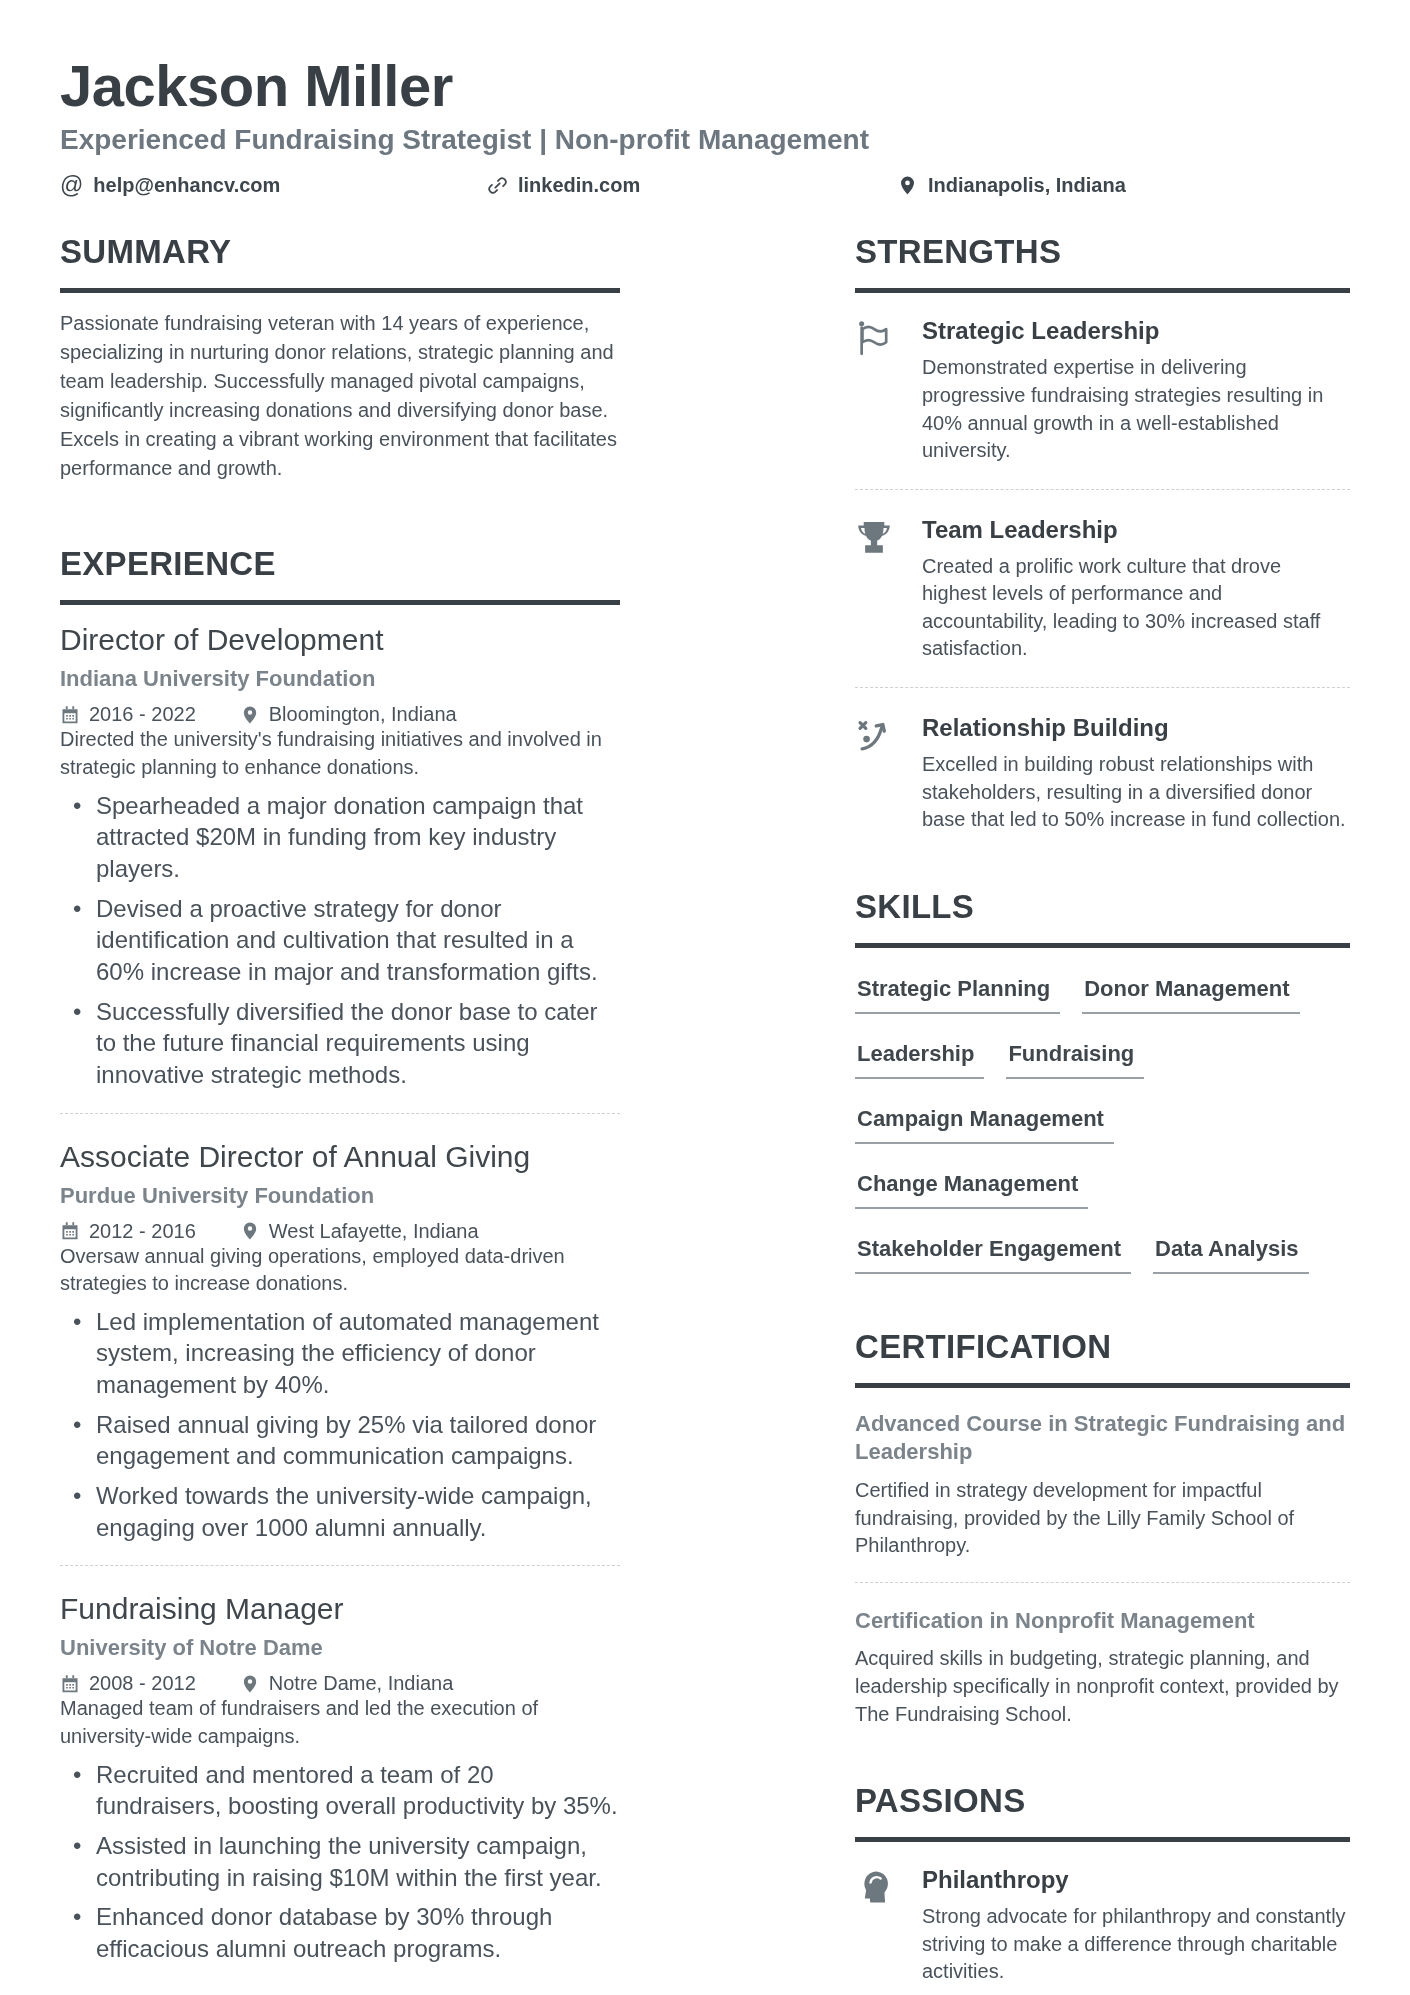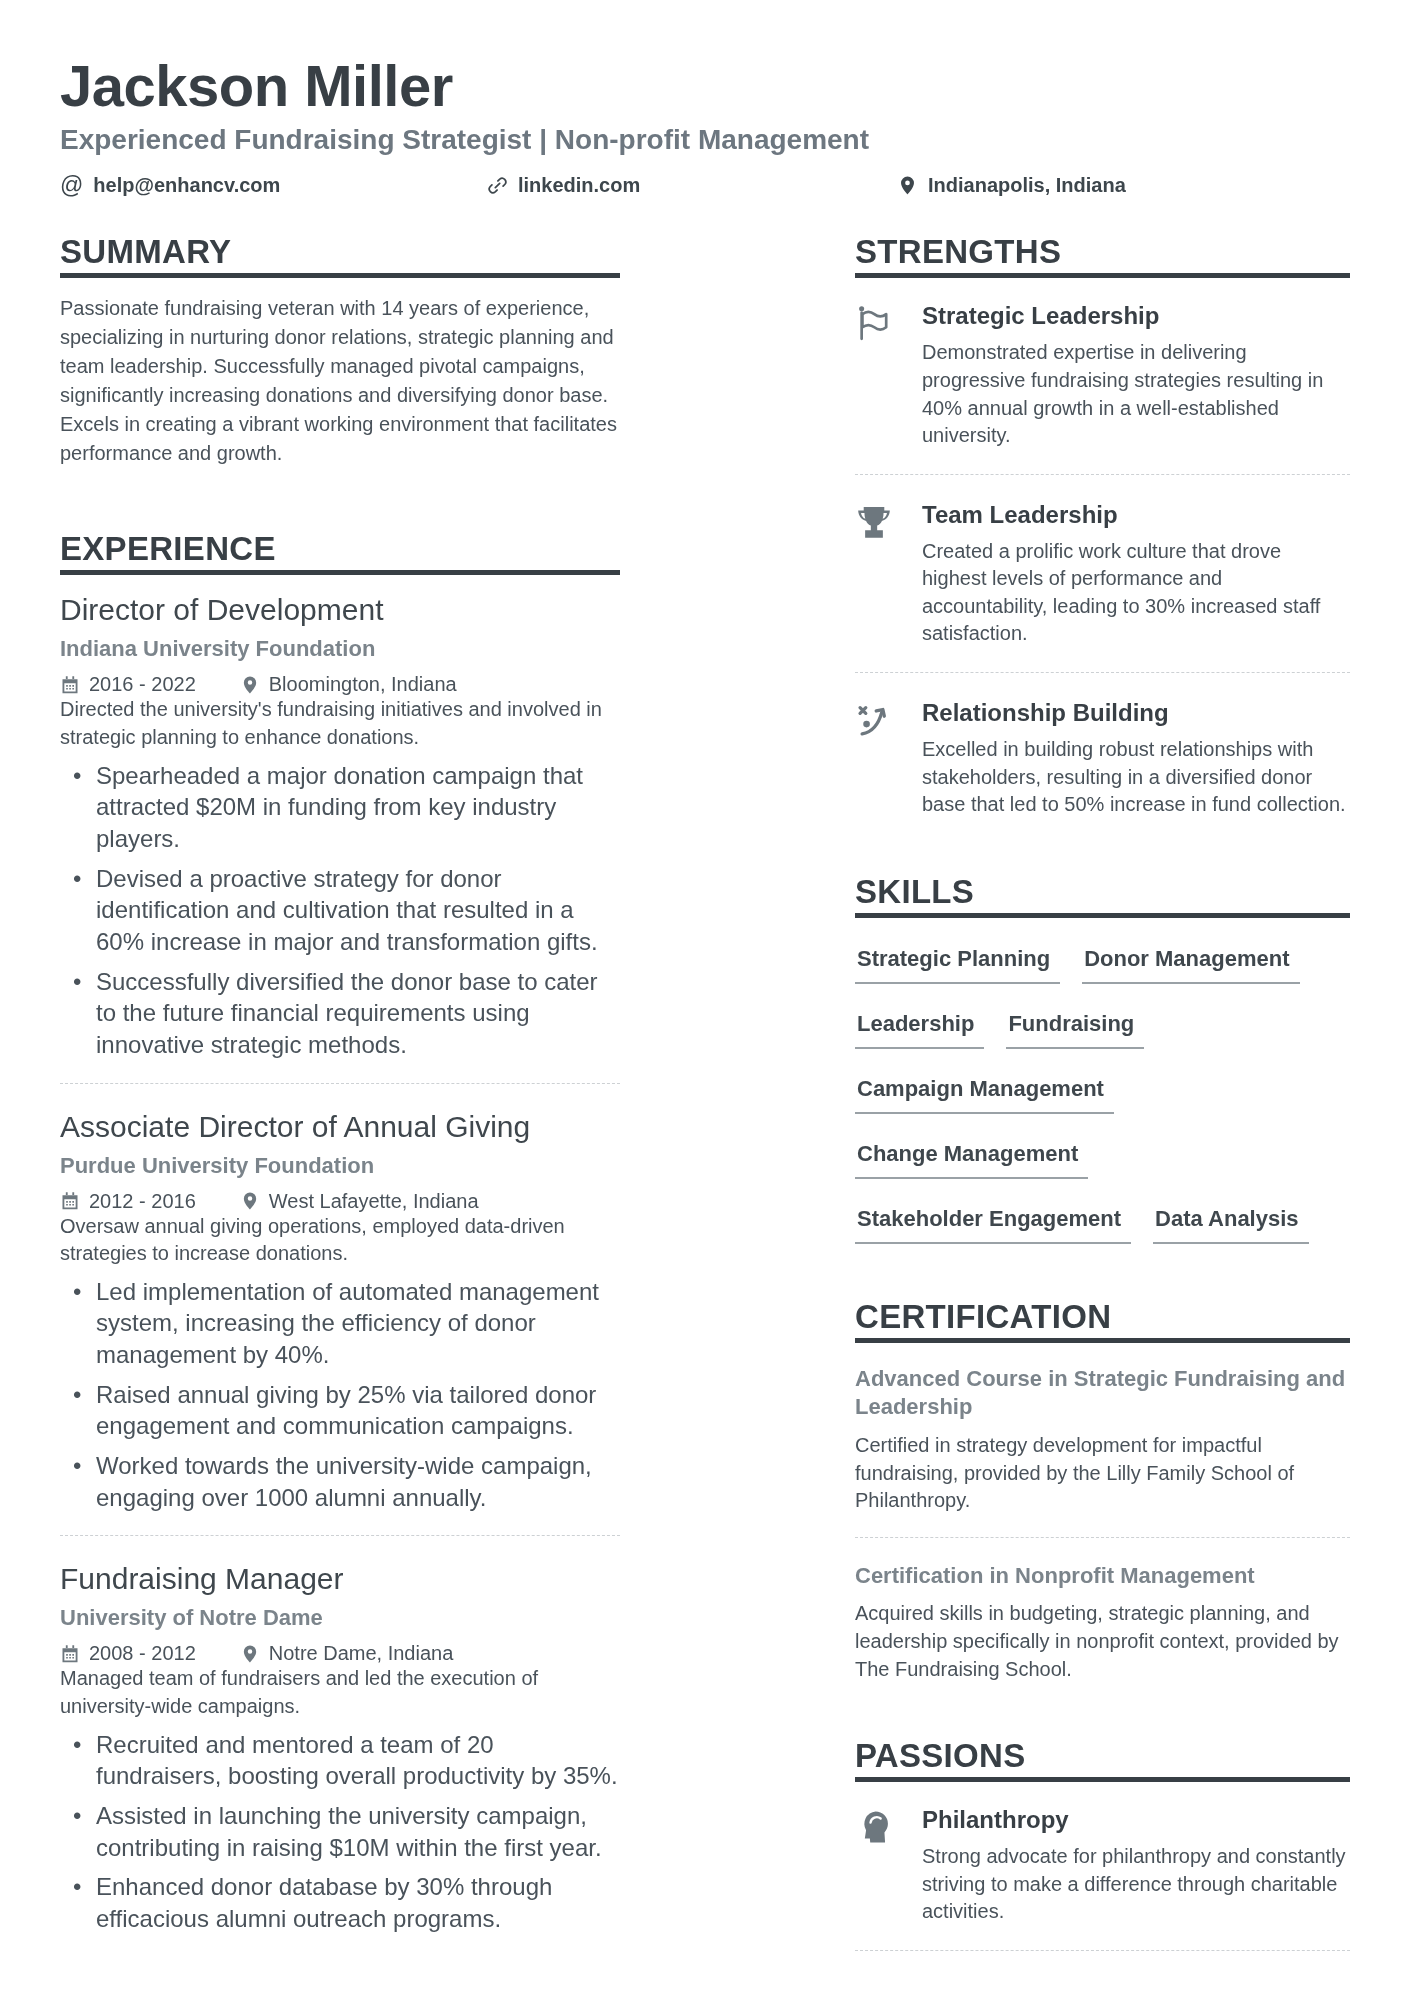--- a/index.html
+++ b/index.html
@@ -19,21 +19,21 @@
 
   
   .columns{display:flex;column-gap:235px;margin-top:36px;}
   .col-left{width:560px;flex:none;}
   .col-right{width:495px;flex:none;}
 
   .sec{margin-top:62px;}
   .col-left > .sec:first-child,.col-right > .sec:first-child{margin-top:0;}
   .col-right > .sec{margin-top:54px;}
   .col-right > .sec:first-child{margin-top:0;}
-  .sec-head{margin:0;font-size:33px;font-weight:700;color:#383f45;letter-spacing:.3px;padding-bottom:2px;border-bottom:5px solid #383f45;}
+  .sec-head{margin:0;font-size:33px;font-weight:700;color:#383f45;letter-spacing:.3px;padding-bottom:17px;border-bottom:5px solid #383f45;}
 
   .summary-text{margin:16px 0 0;font-size:20px;line-height:1.45;color:#49525a;}
 
   
   .jobs,.edus{margin-top:18px;}
   .job + .job,.edu + .edu{border-top:1px dashed #cdd1d4;margin-top:22px;padding-top:26px;}
   .job-title,.edu-title{font-size:30px;font-weight:400;color:#3f474d;}
   .job-company,.edu-school{font-size:22px;font-weight:700;color:#7b848b;margin-top:9px;}
   .meta-row{display:flex;gap:44px;align-items:center;margin-top:11px;font-size:20px;color:#49525a;}
   .meta-item{display:flex;align-items:center;gap:9px;}

